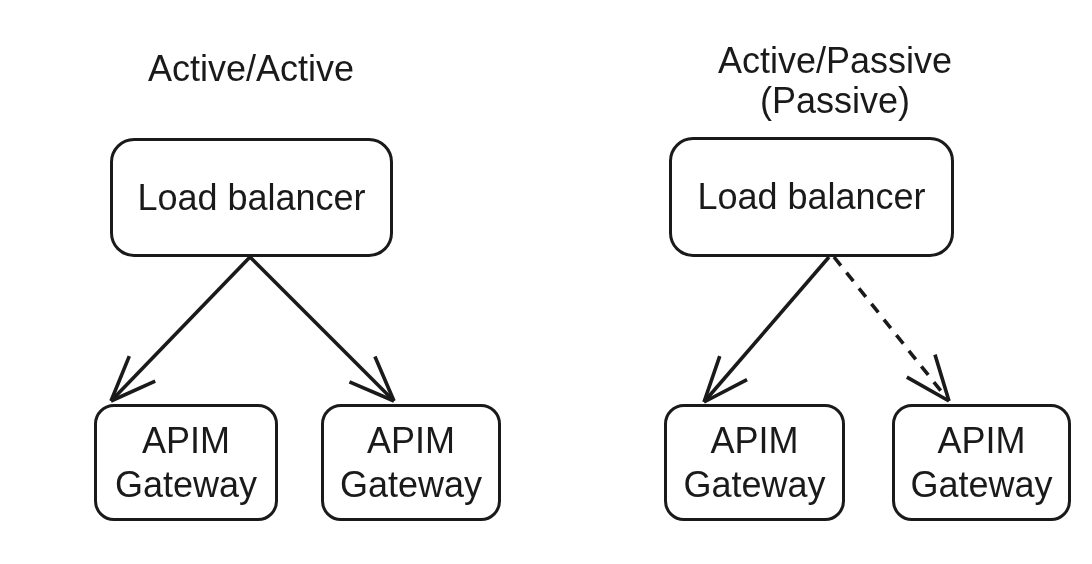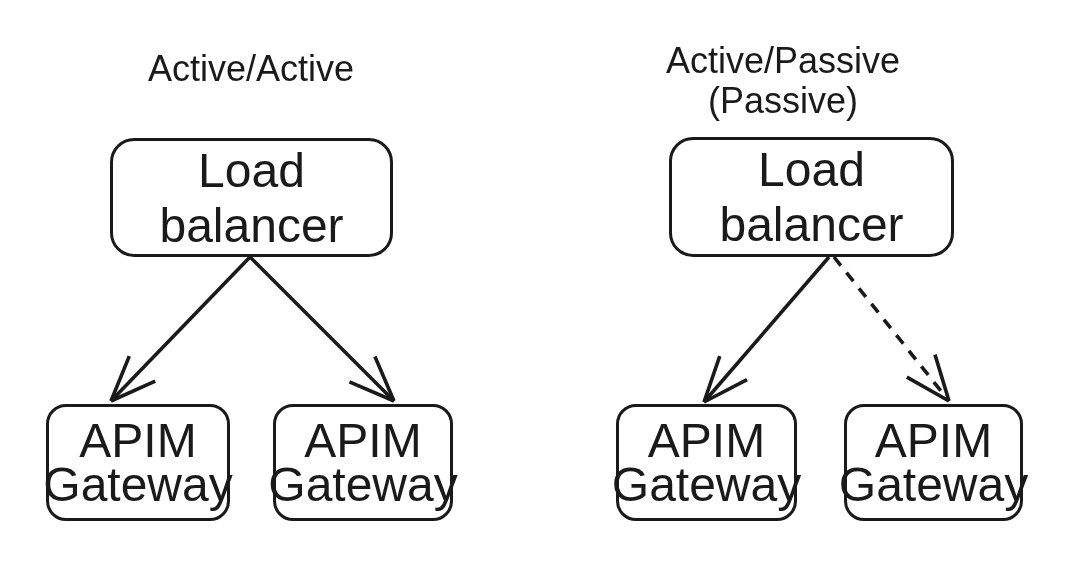--- a/index.html
+++ b/index.html
@@ -27,25 +27,25 @@
   .node {
     position: absolute;
     box-sizing: border-box;
     border: 3.5px solid #1a1a1a;
     background: #ffffff;
     display: flex;
     flex-direction: column;
     align-items: center;
     justify-content: center;
     text-align: center;
-    font-size: 48px;
+    font-size: 36px;
     color: #1a1a1a;
   }
   .lb-node { border-radius: 24px; }
-  .gw-node { border-radius: 20px; line-height: 44px; }
+  .gw-node { border-radius: 20px; line-height: 44px; margin-left: 48px; }
   #arrow-layer {
     position: absolute;
     left: 0;
     top: 0;
     width: 1092px;
     height: 564px;
   }
   .arrow { stroke: #1a1a1a; stroke-width: 3.6; fill: none; }
   .arrow.dashed { stroke-dasharray: 11 9; }
 </style>
@@ -77,21 +77,21 @@
   <div class="node gw-node" style="left:46px; top:404px; width:184px; height:117px;">
     <div>APIM</div>
     <div>Gateway</div>
   </div>
 
   <div class="node gw-node" style="left:273px; top:404px; width:180px; height:117px;">
     <div>APIM</div>
     <div>Gateway</div>
   </div>
 
-  <div class="title" style="left:592px; top:41px; width:382px;">
+  <div class="title" style="left:644px; top:41px; width:382px;">
     <div>Active/Passive</div>
     <div>(Passive)</div>
   </div>
 
   <div class="node lb-node" style="left:669px; top:137px; width:285px; height:120px;">
     <div>Load balancer</div>
   </div>
 
   <div class="node gw-node" style="left:616px; top:404px; width:181px; height:117px;">
     <div>APIM</div>

